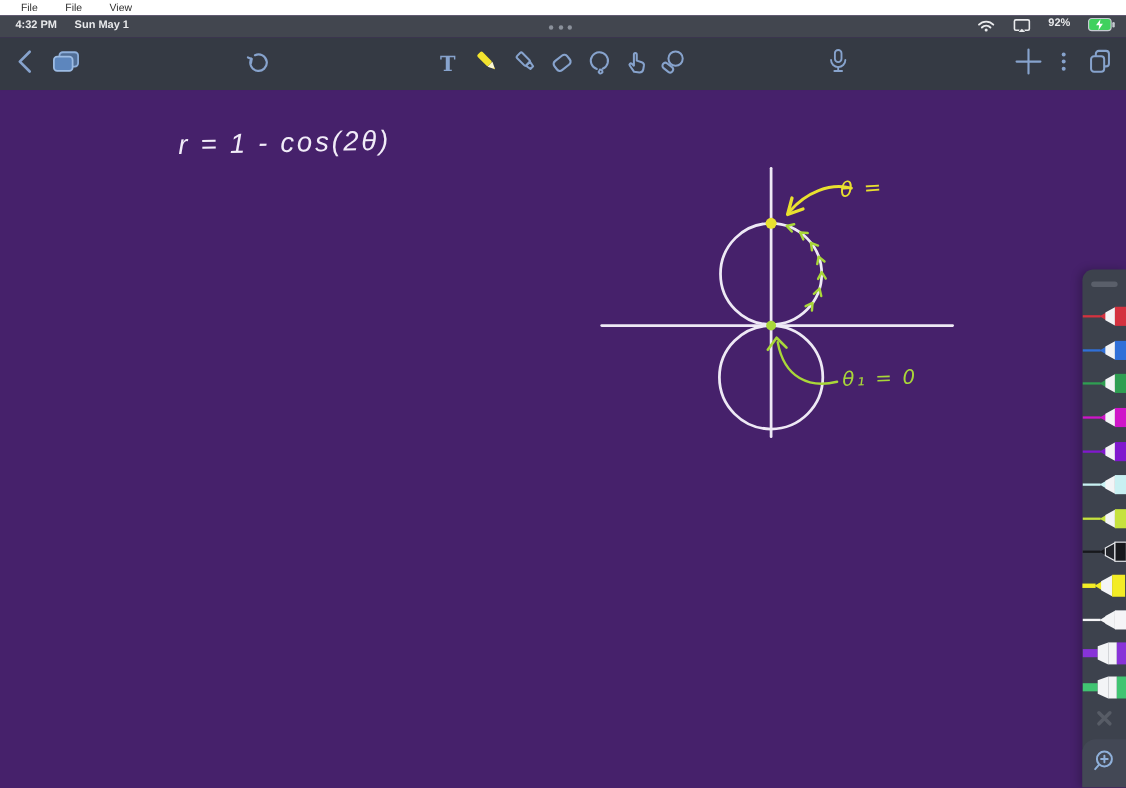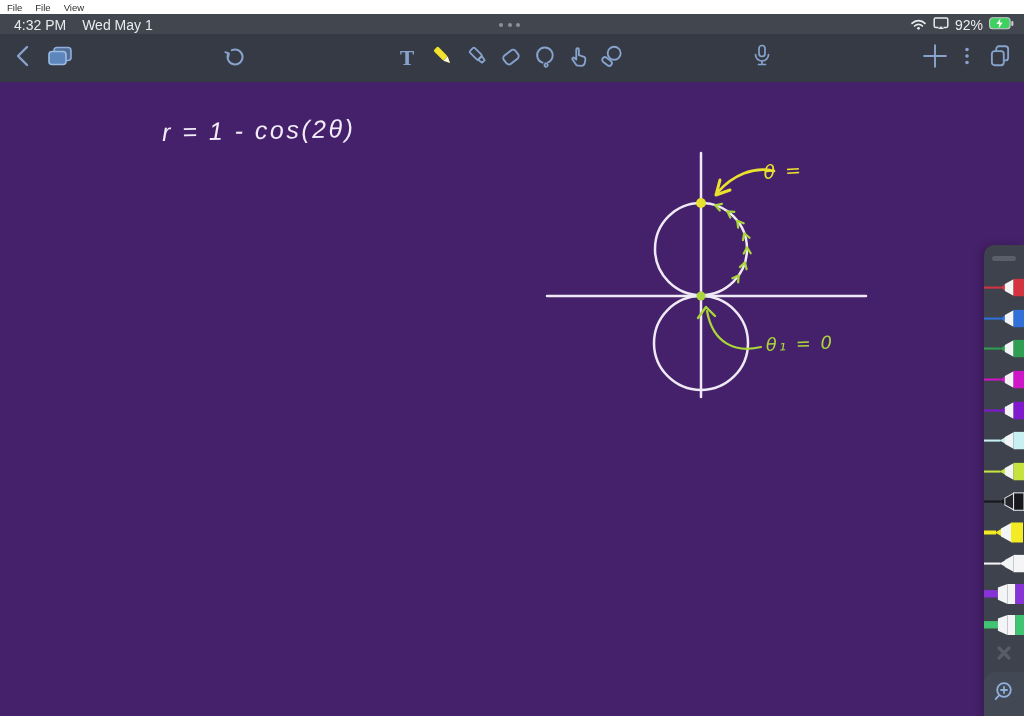--- a/index.html
+++ b/index.html
@@ -4,29 +4,29 @@
 <style>
   * { margin:0; padding:0; box-sizing:border-box; }
   html,body { width:1024px; height:716px; overflow:hidden; background:#46216b;
               font-family:"Liberation Sans", sans-serif; }
   .screen { position:relative; width:1024px; height:716px; }
 
   
   .menubar { position:absolute; left:0; top:0; width:1024px; height:14px; background:#ffffff;
              display:flex; align-items:center; gap:13px; padding-left:7px;
              font-size:9.5px; color:#2e2e2e; }
-  .menubar span { cursor:default; }
+  .menubar span { cursor:default;margin-left:12px; }
 
   
   .statusbar { position:absolute; left:0; top:14px; width:1024px; height:20px; background:#42464f;
-               color:#e9eaec; font-size:14px; font-weight:normal; }
+               color:#e9eaec; font-size:10px; font-weight:bold; }
   .status-left { position:absolute; left:14px; top:3px; display:flex; gap:16px; }
   .status-dots { position:absolute; left:499px; top:9px; display:flex; gap:4.5px; }
   .status-dots i { width:4px; height:4px; border-radius:50%; background:#8b919b; }
-  .status-right { position:absolute; right:10px; top:2px; display:flex; align-items:center; gap:6px; }
+  .status-right { position:absolute; right:10px; top:2px; display:flex; gap:16px; }
 
   
   .toolbar { position:absolute; left:0; top:34px; width:1024px; height:48px; background:#353a44; }
   .tbtn { position:absolute; top:10px; width:28px; height:28px; display:flex;
           align-items:center; justify-content:center; }
   .tbtn svg { overflow:visible; }
 
   
   .canvas { position:absolute; left:0; top:82px; width:1024px; height:634px; background:#46216b; }
   .equation { position:absolute; left:162px; top:34px; font-size:25px; letter-spacing:2.5px;
@@ -52,21 +52,21 @@
 
   <div class="menubar">
     <span>File</span>
     <span>File</span>
     <span>View</span>
   </div>
 
   <div class="statusbar">
     <div class="status-left">
       <span>4:32 PM</span>
-      <span>Wed May 1</span>
+      <span>Sun May 1</span>
     </div>
     <div class="status-dots">
         <i></i>
         <i></i>
         <i></i>
       </div>
     <div class="status-right">
       <span>
         <svg width="17" height="13" viewBox="0 0 17 13">
           <path d="M2 6.4 a 9 9 0 0 1 13 0" fill="none" stroke="#e9eaec" stroke-width="1.7" stroke-linecap="round"></path>

